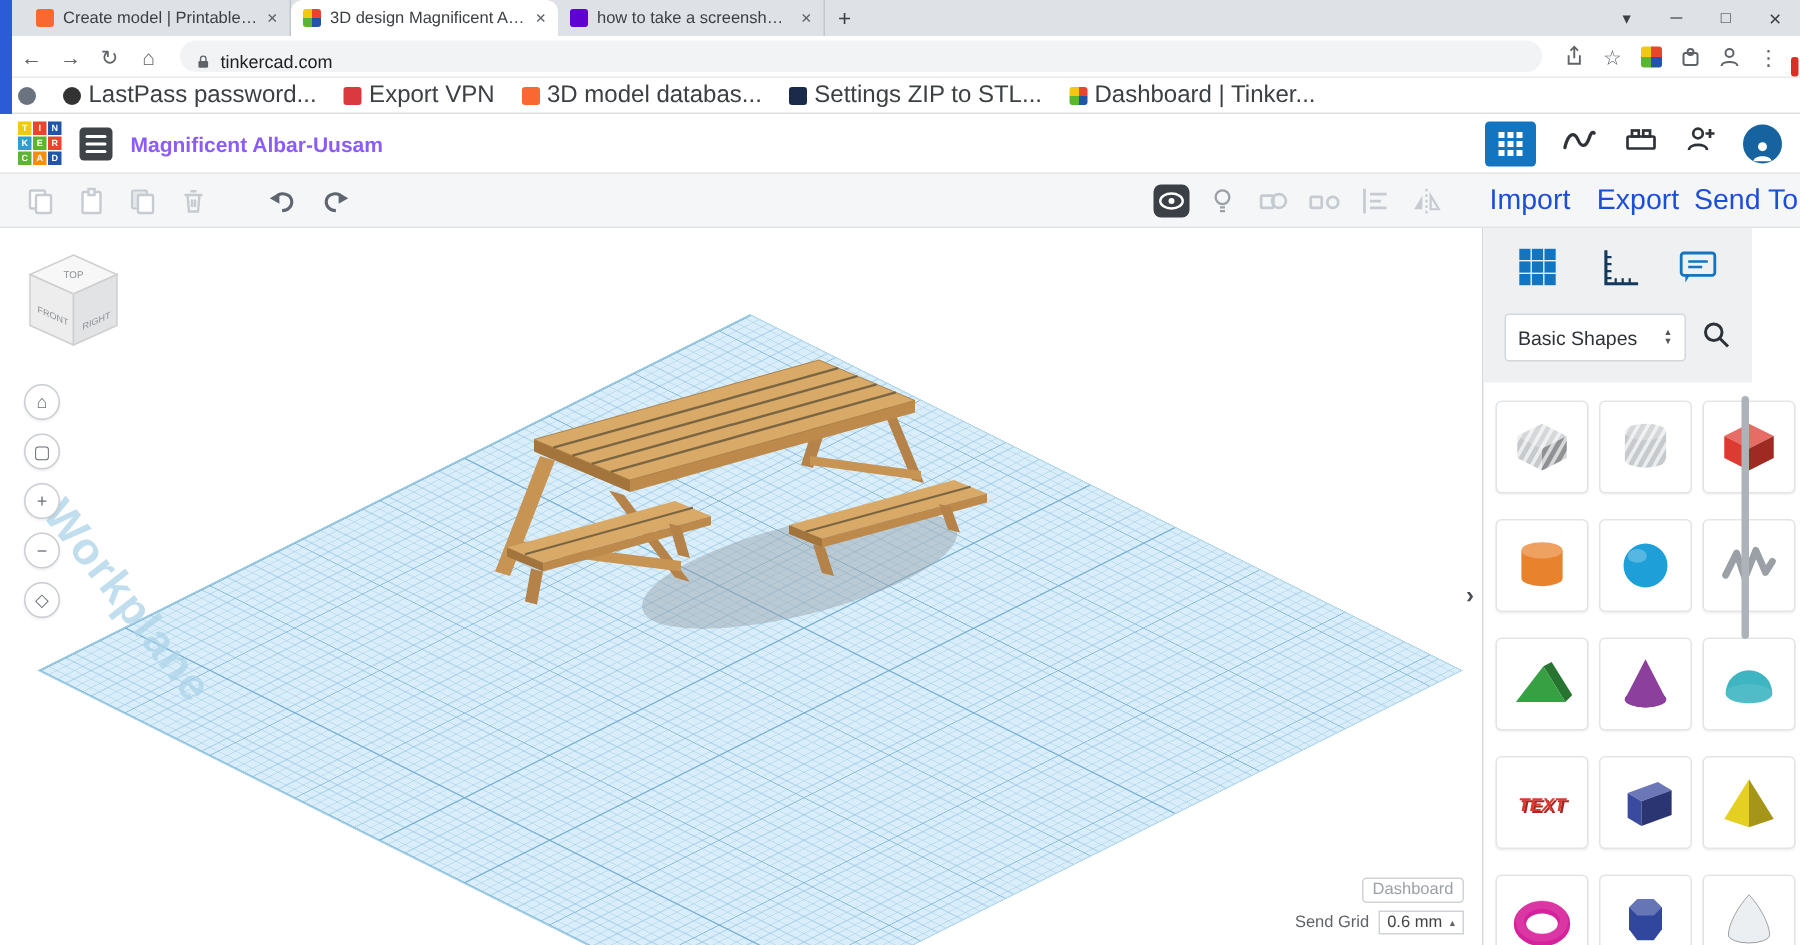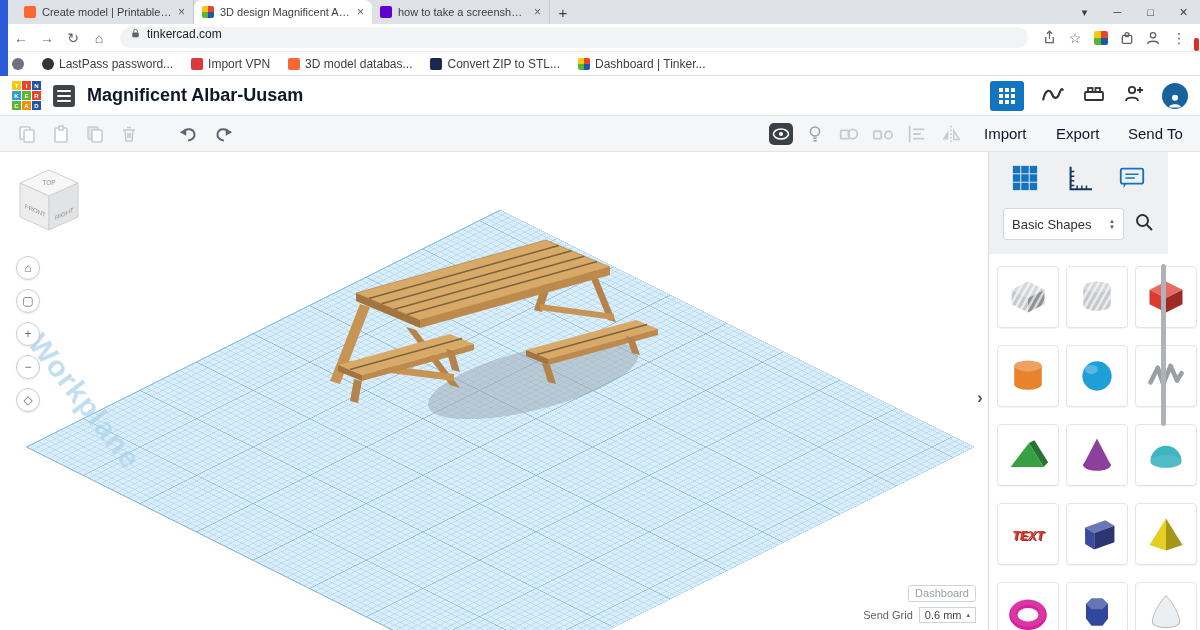--- a/index.html
+++ b/index.html
@@ -14,47 +14,47 @@
   .tab.active{background:#fff;border-radius:8px 8px 0 0;border-right:none;}
   .tab-label{white-space:nowrap;overflow:hidden;text-overflow:ellipsis;flex:1;}
   .favicon{width:12px;height:12px;border-radius:2px;flex:0 0 12px;}
   .tab-close{color:#5f6368;font-size:12px;line-height:12px;}
   .newtab{width:26px;height:24px;display:flex;align-items:center;justify-content:center;font-size:15px;color:#3c4043;}
   .win{position:absolute;right:0;top:0;display:flex;height:24px;}
   .win span{width:33px;height:24px;display:flex;align-items:center;justify-content:center;font-size:11px;color:#3c4043;}
 
   .addressbar{height:28px;background:#fff;display:flex;align-items:center;padding:0 8px;border-bottom:1px solid #e8eaed;}
   .nav-ic{width:26px;height:24px;display:flex;align-items:center;justify-content:center;font-size:14px;color:#5f6368;}
-  .omnibox{flex:1;height:21px;background:#f1f3f4;border-radius:11px;display:flex;align-items:flex-start;padding:0 10px;gap:6px;font-size:12px;margin:0 8px;white-space:nowrap;overflow:hidden;}
+  .omnibox{flex:1;height:21px;background:#f1f3f4;border-radius:11px;display:flex;align-items:flex-end;padding:0 10px;gap:6px;font-size:12px;margin:0 8px;white-space:nowrap;overflow:hidden;}
   .domain{color:#202124;}
   .path{color:#5f6368;}
 
-  .bookmarks{height:24px;background:#fff;border-bottom:1px solid #e0e0e0;display:flex;align-items:center;padding:0 12px;gap:18px;font-size:12px;color:#3c4043;}
+  .bookmarks{height:24px;background:#fff;border-bottom:1px solid #e0e0e0;display:flex;align-items:center;padding:0 12px;gap:18px;font-size:16px;color:#3c4043;}
   .bm{display:flex;align-items:center;gap:5px;white-space:nowrap;}
   .bm-ic{width:12px;height:12px;border-radius:2px;display:inline-block;}
   .grid-fav{background:conic-gradient(#e8442e 0 90deg,#1f56a7 90deg 180deg,#5cb531 180deg 270deg,#f2c811 270deg 360deg);border-radius:2px;}
 
   
   .tc-header{height:40px;background:#fff;border-bottom:1px solid #e4e4e4;display:flex;align-items:center;padding:0 12px;gap:12px;}
   .logo{display:grid;grid-template-columns:repeat(3,9px);grid-auto-rows:9px;gap:1px;}
   .logo-tile{color:#fff;font-size:6px;font-weight:bold;display:flex;align-items:center;justify-content:center;}
   .list-btn{width:22px;height:22px;background:#3f4449;border-radius:3px;display:flex;flex-direction:column;justify-content:center;gap:3px;padding:0 4px;}
   .list-btn i{height:2px;background:#fff;border-radius:1px;display:block;}
-  .title{font-size:18px;font-weight:bold;color:#0f172a;}
+  .title{font-size:14px;font-weight:bold;color:#8b5cf6;}
   .hdr-right{margin-left:auto;display:flex;align-items:center;gap:16px;}
   .grid-btn{width:34px;height:30px;background:#1374c0;border-radius:3px;display:flex;align-items:center;justify-content:center;}
   .avatar{width:26px;height:26px;border-radius:50%;background:#16639f;display:flex;align-items:flex-end;justify-content:center;overflow:hidden;}
 
   
   .tc-toolbar{height:36px;background:#f5f6f7;border-bottom:1px solid #e1e3e5;display:flex;align-items:center;padding-left:10px;}
   .tbi{width:34px;height:30px;display:flex;align-items:center;justify-content:center;}
   .tb-undo{margin-left:26px;}
   .tb-right{margin-left:auto;display:flex;align-items:center;margin-right:16px;}
   .tb-actions{width:216px;display:flex;align-items:center;}
-  .tb-action{flex:1;font-size:15px;color:#0f172a;}
+  .tb-action{flex:1;text-align:center;font-size:19px;color:#1d4ed8;}
 
   
   .main{display:flex;height:478px;}
   .canvas{position:relative;width:988px;height:478px;background:#fff;overflow:hidden;}
   .plane{position:absolute;left:500px;top:295px;width:672px;height:672px;
     transform:translate(-50%,-50%) rotateX(60deg) rotateZ(45deg);
     background-color:#d9eefa;border:1.5px solid #a9d3ea;
     background-image:
       repeating-linear-gradient(0deg,rgba(110,170,205,.75) 0 1px,transparent 1px 80px),
       repeating-linear-gradient(90deg,rgba(110,170,205,.75) 0 1px,transparent 1px 80px),
@@ -157,29 +157,29 @@
     <div style="display:flex;gap:18px;align-items:center;">
         <span class="bm">
           <span class="bm-ic" style="background: rgb(107, 114, 128); border-radius: 50%;"></span>
         </span>
         <span class="bm">
           <span class="bm-ic" style="background: rgb(51, 51, 51); border-radius: 50%;"></span>
           <span>LastPass password...</span>
         </span>
         <span class="bm">
           <span class="bm-ic" style="background: rgb(218, 57, 64);"></span>
-          <span>Import VPN</span>
+          <span>Export VPN</span>
         </span>
         <span class="bm">
           <span class="bm-ic" style="background: rgb(250, 104, 49);"></span>
           <span>3D model databas...</span>
         </span>
         <span class="bm">
           <span class="bm-ic" style="background: rgb(27, 42, 74);"></span>
-          <span>Convert ZIP to STL...</span>
+          <span>Settings ZIP to STL...</span>
         </span>
         <span class="bm">
           <span class="bm-ic grid-fav"></span>
           <span>Dashboard | Tinker...</span>
         </span>
       </div>
   </div>
 
   <div class="tc-header">
     <div class="logo">

